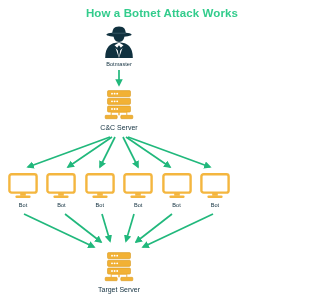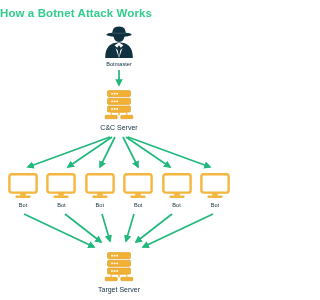--- a/index.html
+++ b/index.html
@@ -17,21 +17,21 @@
     background: #ffffff;
     overflow: hidden;
   }
 
   
   .title {
     position: absolute;
     top: 6px;
     left: 0;
     width: 238px;
-    text-align: left;
+    text-align: right;
     font-size: 11.5px;
     font-weight: bold;
     color: #32cc8c;
     letter-spacing: 0.1px;
     line-height: 14px;
   }
 
   
   .node {
     position: absolute;

